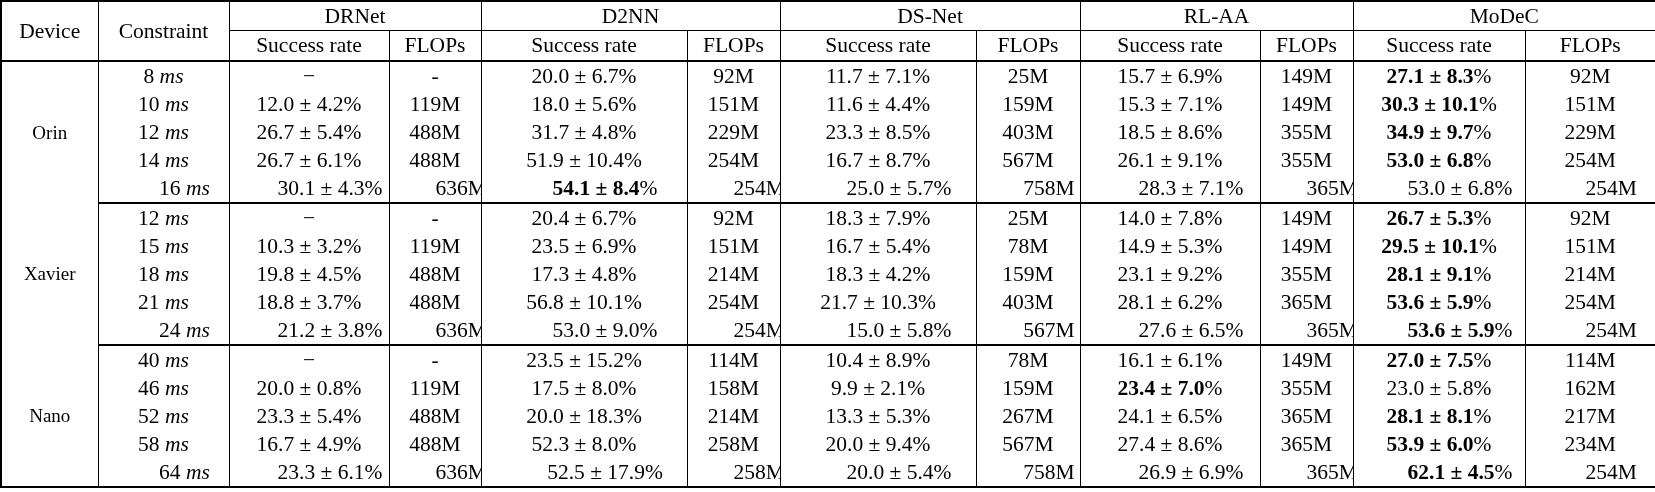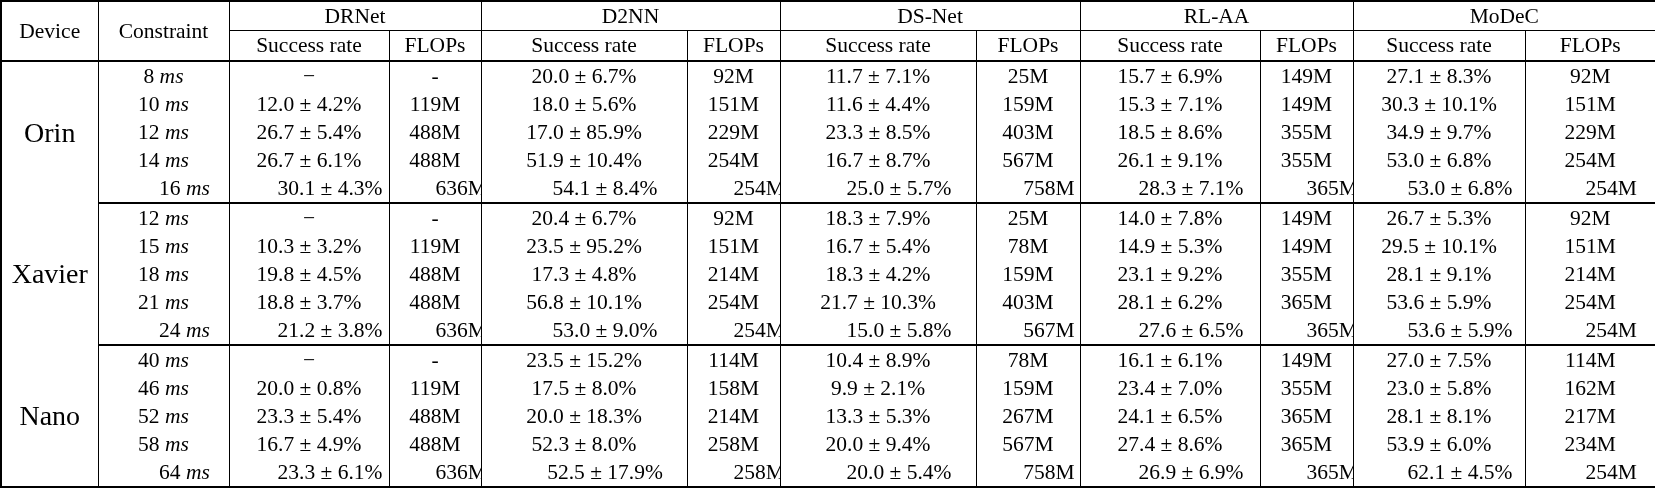--- a/index.html
+++ b/index.html
@@ -46,24 +46,24 @@
   tr.method-row th.mname { border-bottom: 1px solid #000; height: 28px; }
   tr.sub-row th { border-bottom: 2.5px solid #000; height: 29px; }
   th.span2 { border-bottom: 2.5px solid #000; }
   
   tr.group-end td { border-bottom: 2.5px solid #000; padding-left: 46px; }
   tbody td { height: 28px; }
   td.constraint i {
     font-family: "Liberation Serif", "DejaVu Serif", serif;
   }
   td.val b, td.val .bb {
-    font-weight: 400;
+    font-weight: 700;
   }
   td.device {
-    font-size: 28px;
+    font-size: 19px;
   }
 </style>
 </head>
 <body>
 
 <div class="page">
   <table class="results">
     <colgroup>
         <col style="width: 97px;">
         <col style="width: 131px;">
@@ -126,21 +126,21 @@
           <td class="val">159M</td>
           <td class="val">15.3 ± 7.1%</td>
           <td class="val">149M</td>
           <td class="val"><b>30.3 ± 10.1</b>%</td>
           <td class="val">151M</td>
         </tr>
         <tr>
           <td class="constraint dbl">12 <i>ms</i></td>
           <td class="val">26.7 ± 5.4%</td>
           <td class="val">488M</td>
-          <td class="val">17.0 ± 85.9%</td>
+          <td class="val">31.7 ± 4.8%</td>
           <td class="val">229M</td>
           <td class="val">23.3 ± 8.5%</td>
           <td class="val">403M</td>
           <td class="val">18.5 ± 8.6%</td>
           <td class="val">355M</td>
           <td class="val"><b>34.9 ± 9.7</b>%</td>
           <td class="val">229M</td>
         </tr>
         <tr>
           <td class="constraint dbl">14 <i>ms</i></td>
@@ -179,21 +179,21 @@
           <td class="val">25M</td>
           <td class="val">14.0 ± 7.8%</td>
           <td class="val">149M</td>
           <td class="val"><b>26.7 ± 5.3</b>%</td>
           <td class="val">92M</td>
         </tr>
         <tr>
           <td class="constraint dbl">15 <i>ms</i></td>
           <td class="val">10.3 ± 3.2%</td>
           <td class="val">119M</td>
-          <td class="val">23.5 ± 95.2%</td>
+          <td class="val">23.5 ± 6.9%</td>
           <td class="val">151M</td>
           <td class="val">16.7 ± 5.4%</td>
           <td class="val">78M</td>
           <td class="val">14.9 ± 5.3%</td>
           <td class="val">149M</td>
           <td class="val"><b>29.5 ± 10.1</b>%</td>
           <td class="val">151M</td>
         </tr>
         <tr>
           <td class="constraint dbl">18 <i>ms</i></td>

